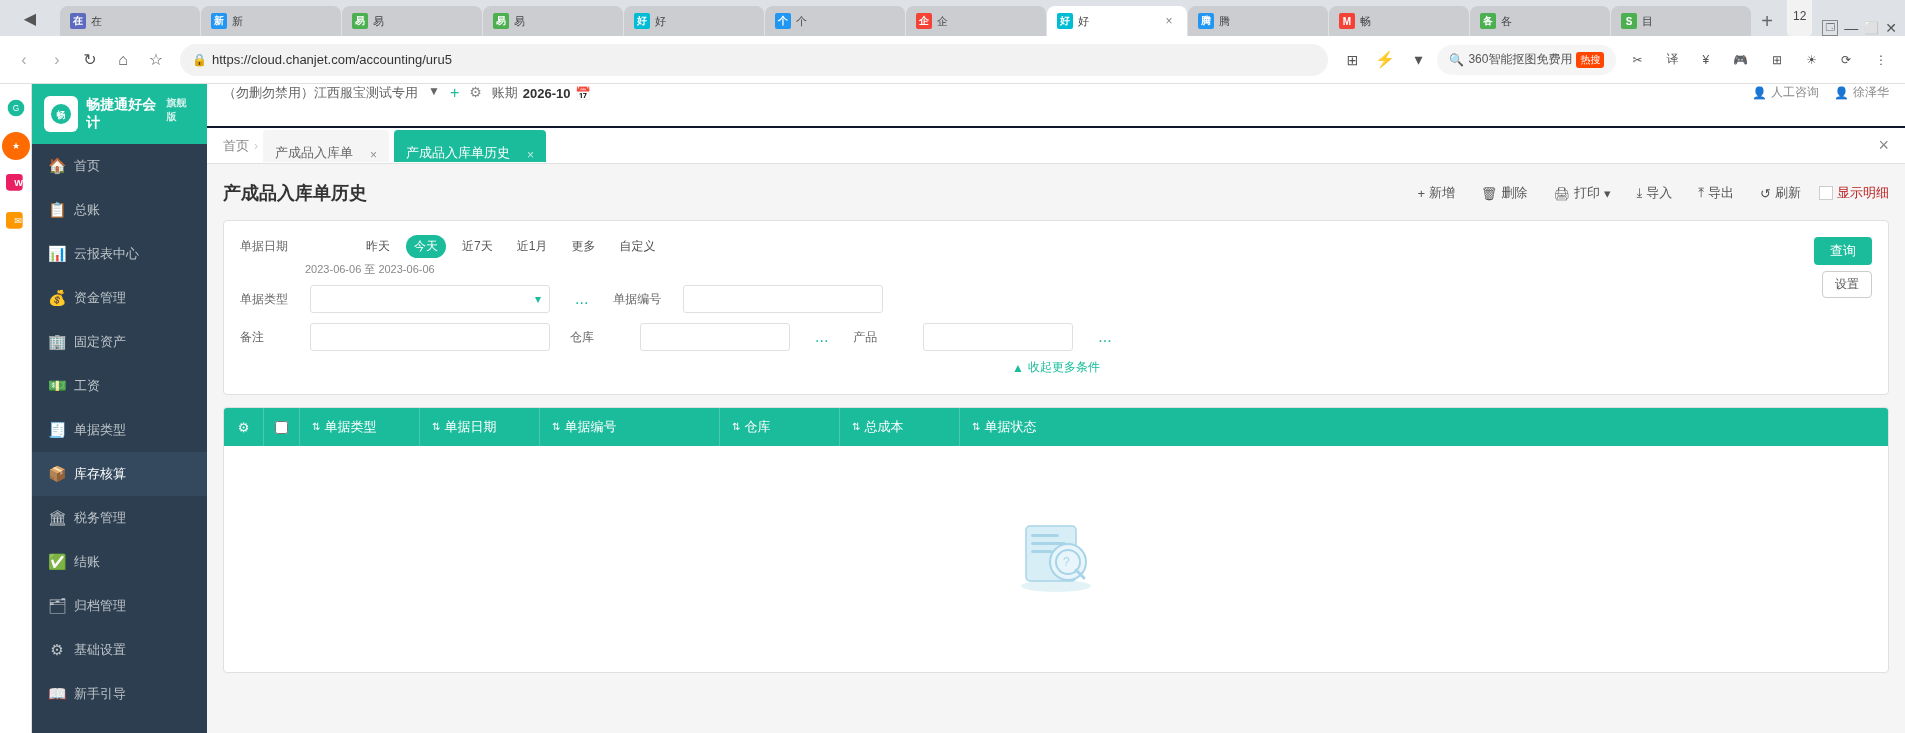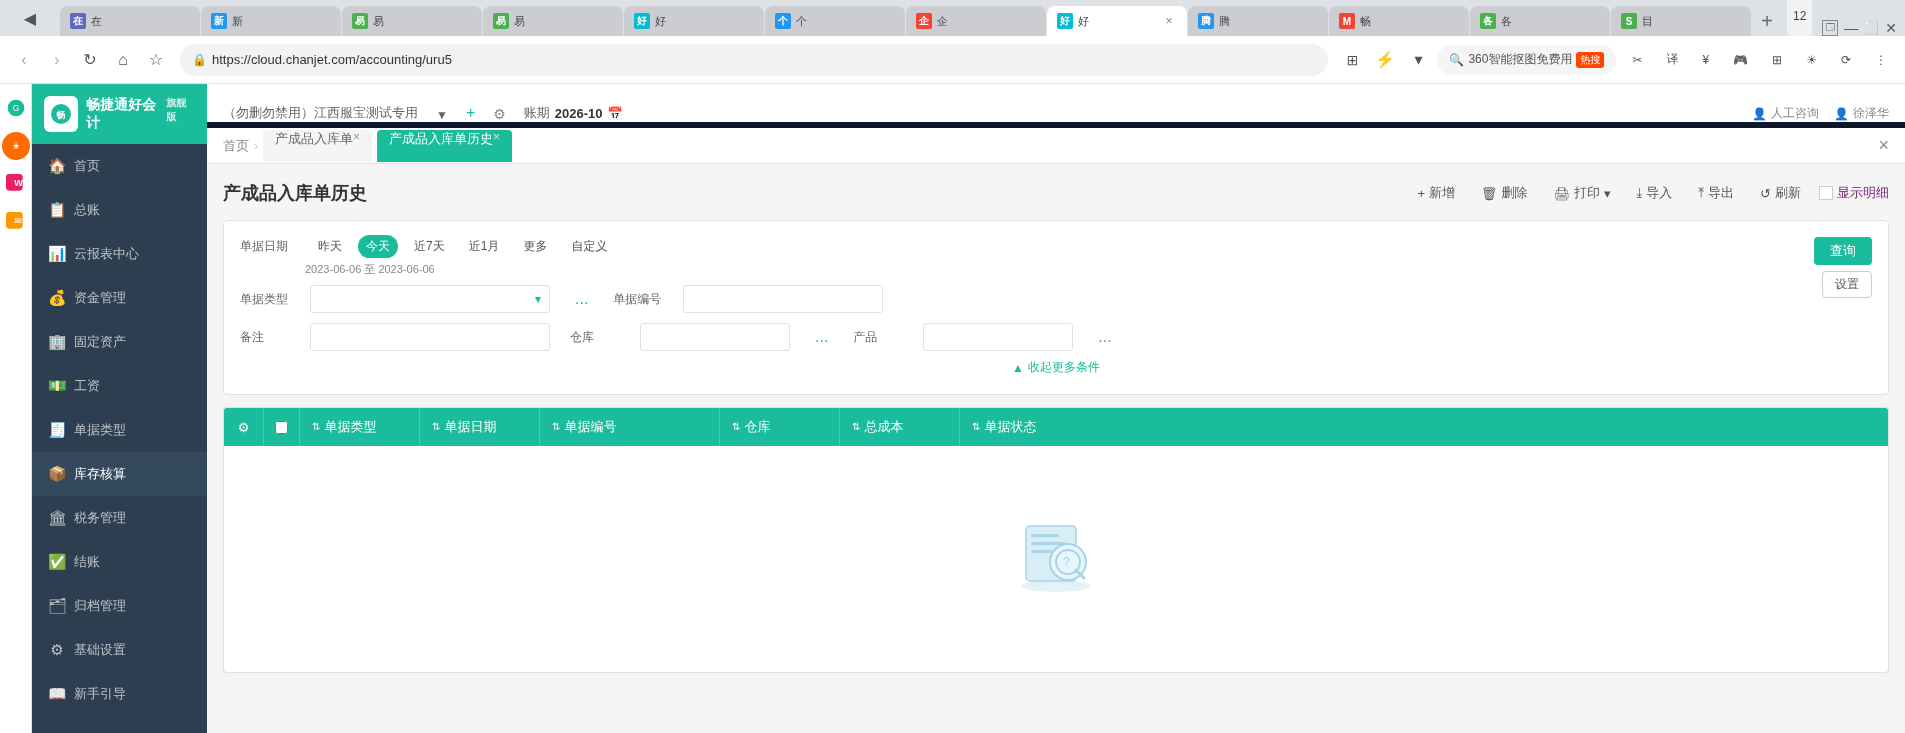--- a/index.html
+++ b/index.html
@@ -43,59 +43,59 @@
     .sidebar-logo svg { width: 24px; height: 24px; }
     .sidebar-brand { display: flex; }
     .sidebar-item { height: 44px; display: flex; align-items: center; padding: 0 16px; color: #bdc3c7; cursor: pointer; gap: 8px; font-size: 13px; }
     .sidebar-item.active { background: #34495e; color: #fff; }
     .sidebar-item .si-icon { font-size: 15px; width: 18px; text-align: center; }
 
     
     .main-content { flex: 1; display: flex; flex-direction: column; background: #f5f5f5; overflow: hidden; }
 
     
-    .account-header { height: 44px; background: #fff; border-bottom: 6px solid #0f172a; display: flex; align-items: flex-end; padding: 0 16px; gap: 18px; flex-shrink: 0; }
+    .account-header { height: 44px; background: #fff; border-bottom: 2px solid #0f172a; display: flex; align-items: flex-start; padding: 0 16px; gap: 10px; flex-shrink: 0; }
     .account-name { color: #666; font-size: 13px; }
     .account-dropdown { color: #666; font-size: 12px; cursor: pointer; }
     .account-add { color: #1abc9c; font-size: 16px; cursor: pointer; }
     .account-settings { color: #888; font-size: 14px; cursor: pointer; }
     .account-period { color: #666; font-size: 13px; display: flex; align-items: center; gap: 5px; }
     .account-period-val { color: #333; font-weight: bold; }
     .account-calendar { color: #1abc9c; cursor: pointer; }
     .account-right { margin-left: auto; display: flex; align-items: center; gap: 15px; }
     .account-service { color: #888; font-size: 12px; display: flex; align-items: center; gap: 4px; cursor: pointer; }
     .account-user { color: #888; font-size: 12px; display: flex; align-items: center; gap: 4px; cursor: pointer; }
 
     
     .page-area { flex: 1; display: flex; flex-direction: column; padding: 0; overflow: hidden; }
 
     
     .breadcrumb-bar { height: 36px; background: #fff; border-bottom: 1px solid #e0e0e0; display: flex; align-items: center; padding: 0 16px; gap: 5px; flex-shrink: 0; }
     .breadcrumb-link { color: #888; font-size: 13px; cursor: pointer; }
     .breadcrumb-sep { color: #ccc; }
-    .breadcrumb-tab { height: 32px; display: flex; align-items: flex-start; padding: 0 12px; background: #f5f5f5; border-radius: 4px 4px 0 0; color: #666; font-size: 13px; cursor: pointer; gap: 0; }
+    .breadcrumb-tab { height: 32px; display: flex; align-items: flex-end; padding: 0 12px; background: #f5f5f5; border-radius: 4px 4px 0 0; color: #666; font-size: 13px; cursor: pointer; gap: 17px; }
     .breadcrumb-tab.active { background: #1abc9c; color: #fff; }
     .breadcrumb-tab-close { font-size: 12px; opacity: 0.7; }
     .page-close-btn { margin-left: auto; color: #888; font-size: 18px; cursor: pointer; }
 
     
     .page-inner { flex: 1; overflow-y: auto; padding: 16px; }
     .page-title-row { display: flex; align-items: center; margin-bottom: 14px; }
     .page-title { font-size: 18px; color: #333; font-weight: bold; }
     .page-actions { margin-left: auto; display: flex; align-items: center; gap: 10px; }
     .action-btn { display: flex; align-items: center; gap: 4px; color: #555; font-size: 13px; cursor: pointer; padding: 4px 8px; }
-    .show-detail-check { display: flex; align-items: center; gap: 4px; color: #701a75; font-size: 13px; cursor: pointer; }
+    .show-detail-check { display: flex; align-items: center; gap: 4px; color: #b91c1c; font-size: 13px; cursor: pointer; }
     .checkbox-box { width: 14px; height: 14px; border: 1px solid #ccc; background: #fff; display: inline-block; }
 
     
     .filter-area { background: #fff; border: 1px solid #e0e0e0; border-radius: 4px; padding: 14px 16px; margin-bottom: 12px; }
     .filter-row { display: flex; align-items: center; gap: 20px; margin-bottom: 10px; }
     .filter-row:last-child { margin-bottom: 0; }
     .filter-label { color: #666; font-size: 12px; min-width: 50px; }
-    .date-filter { display: flex; align-items: center; gap: 8px; }
+    .date-filter { display: flex; align-items: center; gap: 8px; margin-left: 48px; }
     .date-btn { padding: 3px 8px; font-size: 12px; color: #555; cursor: pointer; border-radius: 3px; }
     .date-btn.active { background: #1abc9c; color: #fff; border-radius: 12px; }
     .date-range { color: #888; font-size: 11px; margin-top: 2px; }
     .filter-select { height: 28px; border: 1px solid #e0e0e0; border-radius: 3px; padding: 0 8px; font-size: 12px; color: #555; background: #fff; min-width: 180px; display: flex; align-items: center; justify-content: space-between; cursor: pointer; }
     .filter-input { height: 28px; border: 1px solid #e0e0e0; border-radius: 3px; padding: 0 8px; font-size: 12px; color: #555; background: #fff; min-width: 200px; }
     .filter-dots { color: #1abc9c; font-size: 16px; cursor: pointer; padding: 0 5px; }
     .collapse-btn { display: flex; align-items: center; justify-content: center; color: #1abc9c; font-size: 12px; cursor: pointer; padding: 8px 0 4px; }
     .query-btn { background: #1abc9c; color: #fff; border: none; border-radius: 4px; padding: 5px 16px; font-size: 13px; cursor: pointer; }
     .setup-btn { background: #fff; color: #555; border: 1px solid #ccc; border-radius: 4px; padding: 4px 12px; font-size: 12px; cursor: pointer; }
 

